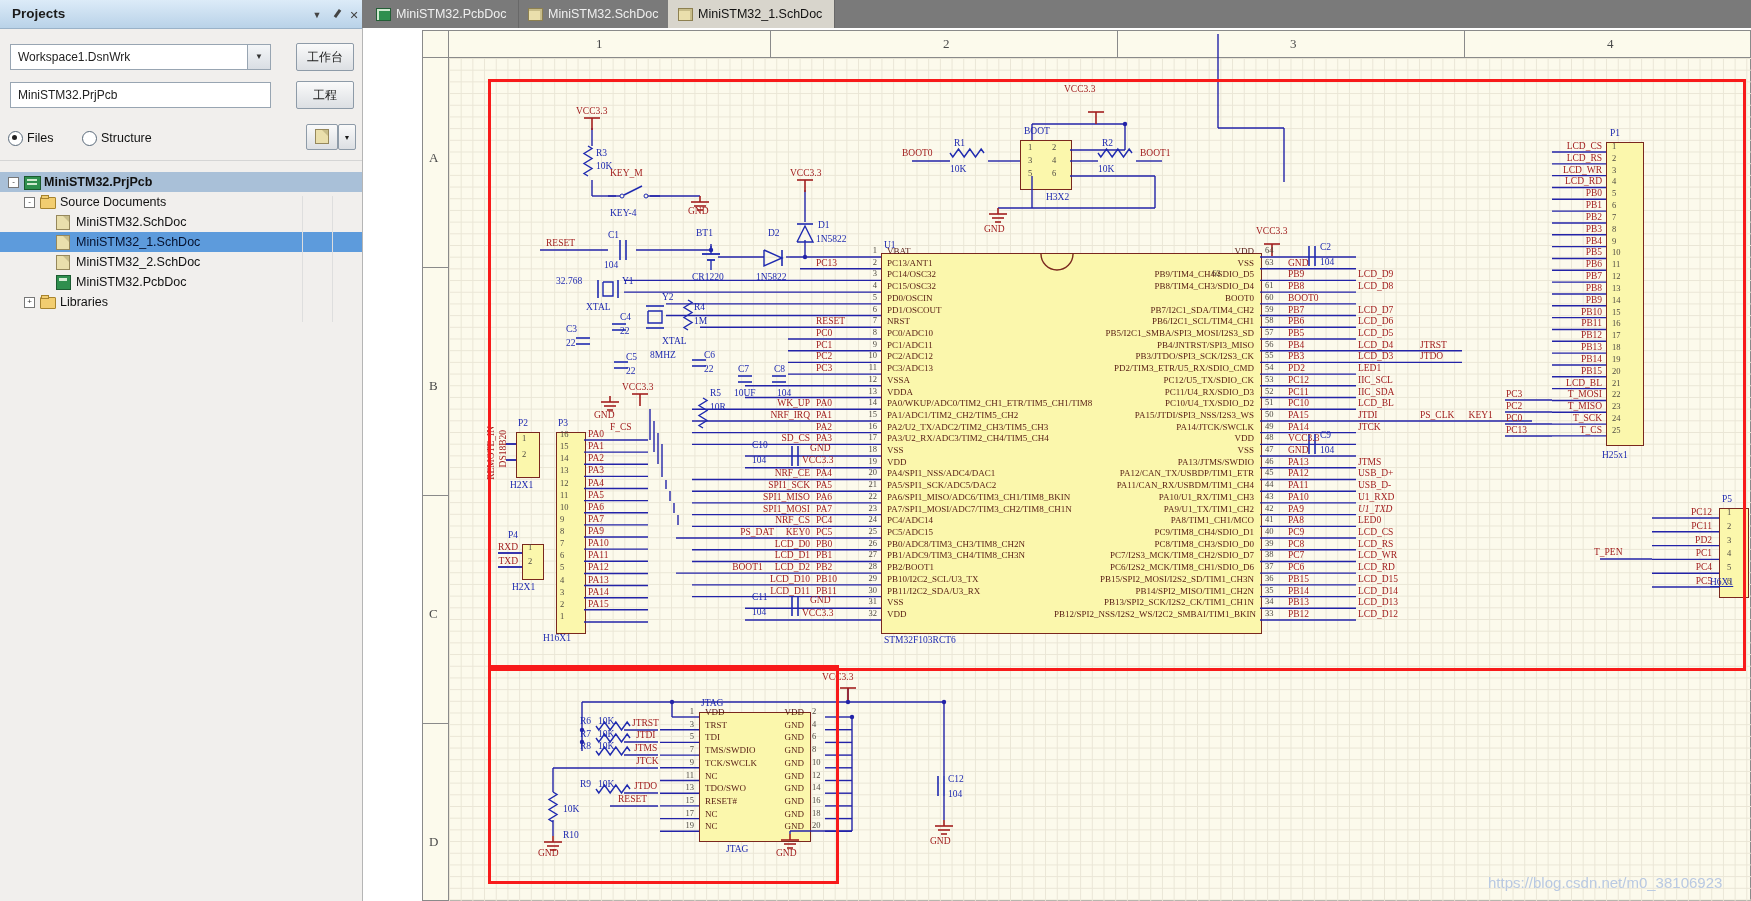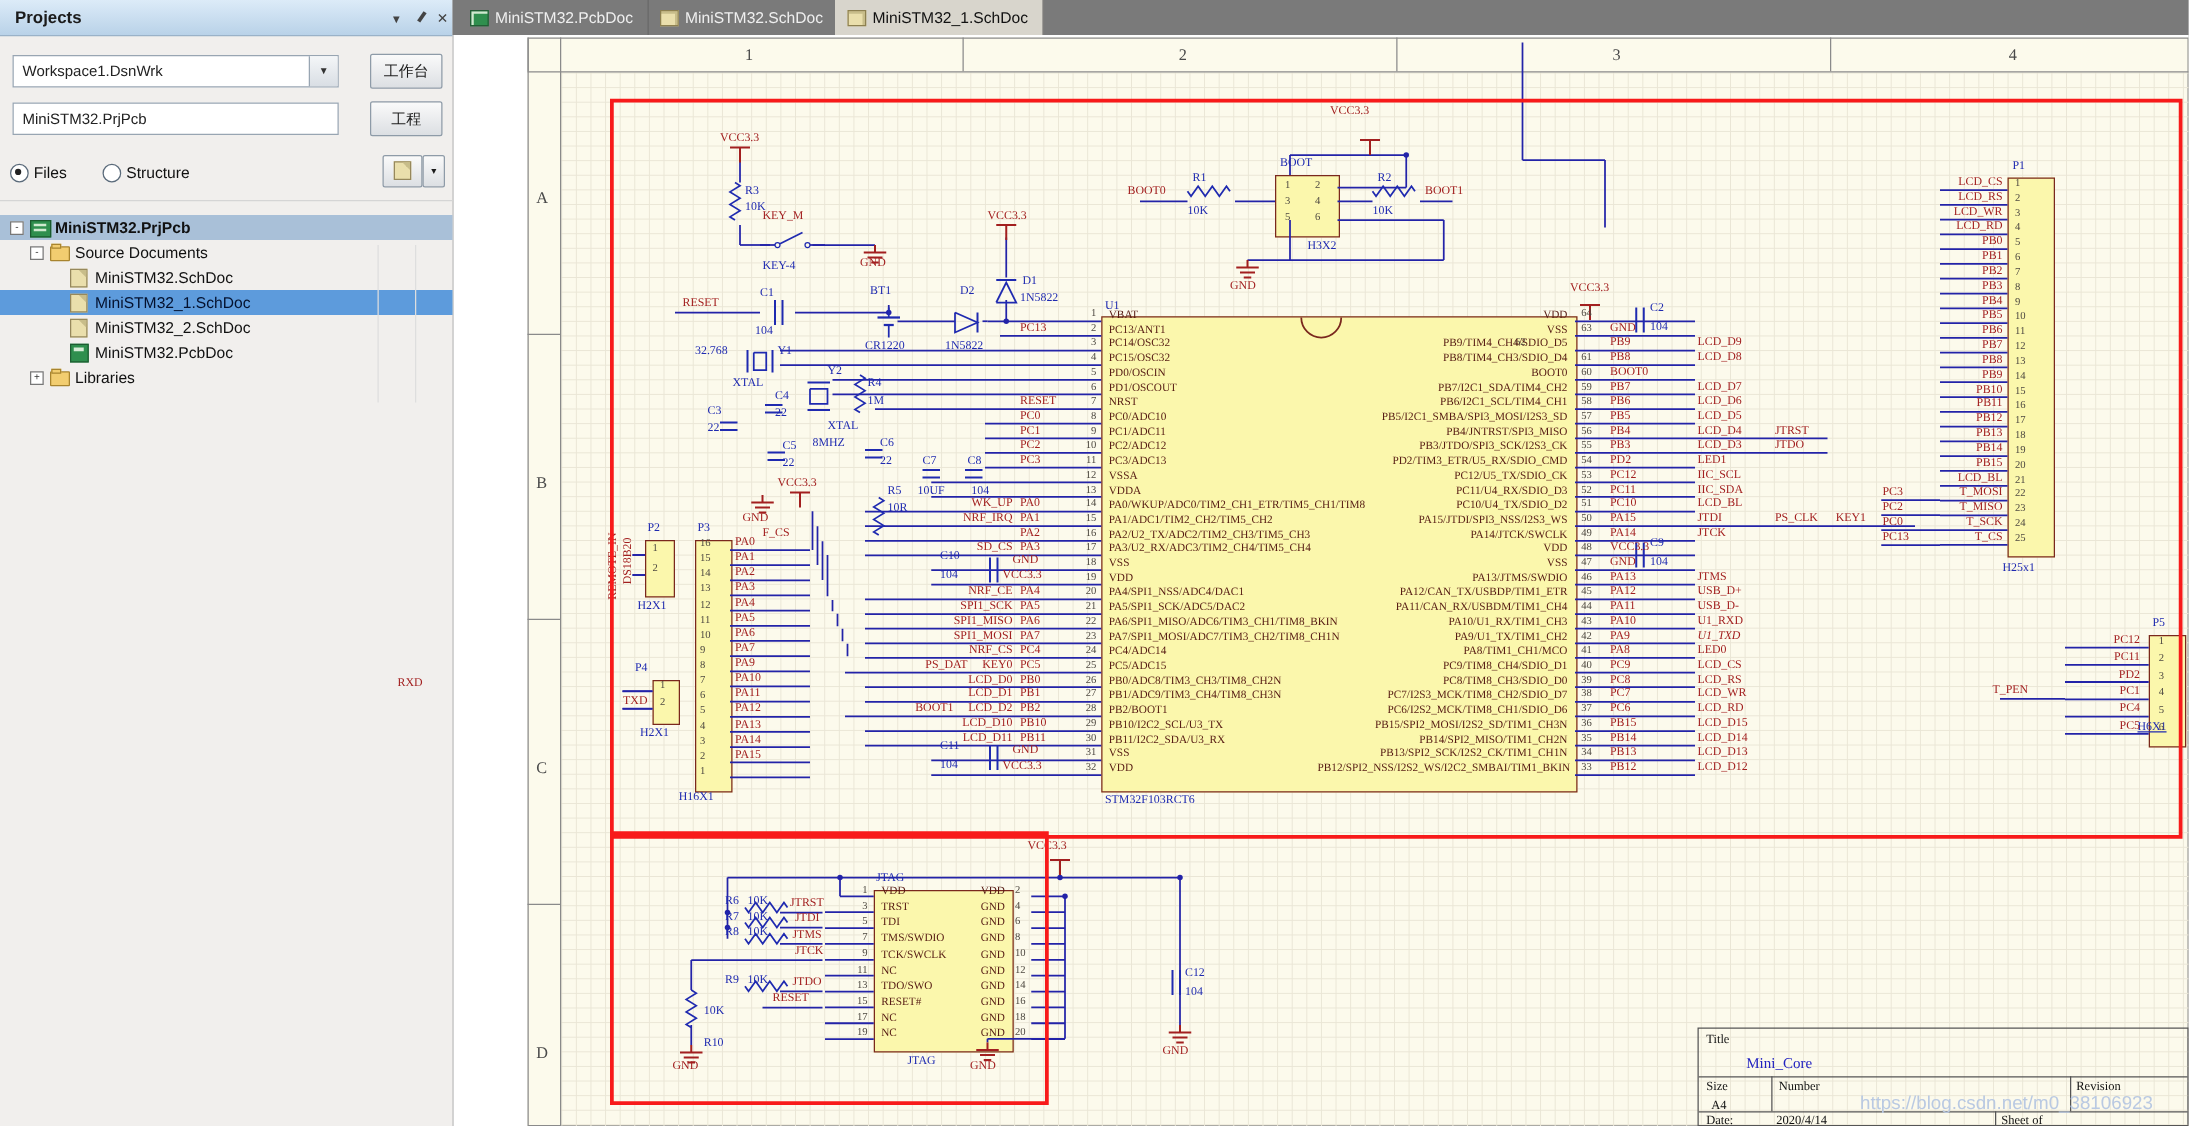--- a/index.html
+++ b/index.html
@@ -792,21 +792,21 @@
     <div class="lbl n" style="left: 1512px; top: 576px; width: 200px; text-align: right;">PC5</div>
     <div class="part" style="left: 516px; top: 432px; width: 22px; height: 44px;"></div>
     <div class="lbl d" style="left: 518px; top: 418px;">P2</div>
     <div class="lbl d" style="left: 510px; top: 480px;">H2X1</div>
     <div class="lbl pnum" style="left: 522px; top: 434px;">1</div>
     <div class="lbl pnum" style="left: 522px; top: 450px;">2</div>
     <div class="part" style="left: 522px; top: 544px; width: 20px; height: 34px;"></div>
     <div class="lbl d" style="left: 508px; top: 530px;">P4</div>
     <div class="lbl d" style="left: 512px; top: 582px;">H2X1</div>
     <div class="lbl pnum" style="left: 528px; top: 543px;">1</div>
-    <div class="lbl n" style="left: 318px; top: 542px; width: 200px; ">RXD</div>
+    <div class="lbl n" style="left: 318px; top: 542px; width: 200px; text-align: right;">RXD</div>
     <div class="lbl pnum" style="left: 528px; top: 557px;">2</div>
     <div class="lbl n" style="left: 318px; top: 556px; width: 200px; text-align: right;">TXD</div>
     <div class="part" style="left: 1020px; top: 140px; width: 50px; height: 48px;"></div>
     <div class="lbl d" style="left: 1024px; top: 126px;">BOOT</div>
     <div class="lbl d" style="left: 1046px; top: 192px;">H3X2</div>
     <div class="lbl pnum" style="left: 1028px; top: 143px;">1</div>
     <div class="lbl pnum" style="left: 1052px; top: 143px;">2</div>
     <div class="lbl pnum" style="left: 1028px; top: 156px;">3</div>
     <div class="lbl pnum" style="left: 1052px; top: 156px;">4</div>
     <div class="lbl pnum" style="left: 1028px; top: 169px;">5</div>
@@ -937,30 +937,14 @@
     <div class="lbl d" style="left: 563px; top: 830px;">R10</div>
     <div class="lbl d" style="left: 563px; top: 804px;">10K</div>
     <div class="lbl n" style="left: 822px; top: 672px;">VCC3.3</div>
     <div class="lbl d" style="left: 948px; top: 774px;">C12</div>
     <div class="lbl d" style="left: 948px; top: 789px;">104</div>
     <div class="lbl n" style="left: 538px; top: 848px;">GND</div>
     <div class="lbl n" style="left: 776px; top: 848px;">GND</div>
     <div class="lbl n" style="left: 930px; top: 836px;">GND</div>
     <div class="lbl n vtx" style="left: 486px; top: 426px;">REMOTE_IN</div>
     <div class="lbl n vtx" style="left: 498px; top: 430px;">DS18B20</div>
-    <div id="tblock" style="left: 1358px; top: 822px; width: 391px; height: 77px; border: 1px solid rgb(85, 85, 85); position: absolute; z-index: 8; font-family: &quot;Liberation Serif&quot;, serif; color: rgb(17, 17, 17);">
-      <div style="position: absolute; left: 0px; top: 38px; width: 100%; height: 1px; background: rgb(85, 85, 85);"></div>
-      <div style="position: absolute; left: 0px; top: 66px; width: 100%; height: 1px; background: rgb(85, 85, 85);"></div>
-      <div style="position: absolute; left: 58px; top: 38px; width: 1px; height: 28px; background: rgb(85, 85, 85);"></div>
-      <div style="position: absolute; left: 297px; top: 38px; width: 1px; height: 28px; background: rgb(85, 85, 85);"></div>
-      <div style="position: absolute; left: 237px; top: 66px; width: 1px; height: 11px; background: rgb(85, 85, 85);"></div>
-      <div style="position: absolute; left: 6px; top: 3px; font-size: 10px;">Title</div>
-      <div style="position: absolute; left: 38px; top: 20px; font-size: 12px; color: rgb(34, 34, 192);">Mini_Core</div>
-      <div style="position: absolute; left: 6px; top: 41px; font-size: 10px;">Size</div>
-      <div style="position: absolute; left: 10px; top: 56px; font-size: 10px;">A4</div>
-      <div style="position: absolute; left: 64px; top: 41px; font-size: 10px;">Number</div>
-      <div style="position: absolute; left: 302px; top: 41px; font-size: 10px;">Revision</div>
-      <div style="position: absolute; left: 6px; top: 68px; font-size: 10px;">Date:</div>
-      <div style="position: absolute; left: 62px; top: 68px; font-size: 10px;">2020/4/14</div>
-      <div style="position: absolute; left: 242px; top: 68px; font-size: 10px;">Sheet  of</div>
-    </div>
     <div id="watermark">https://blog.csdn.net/m0_38106923</div>
   </div>
 
 </body></html>

